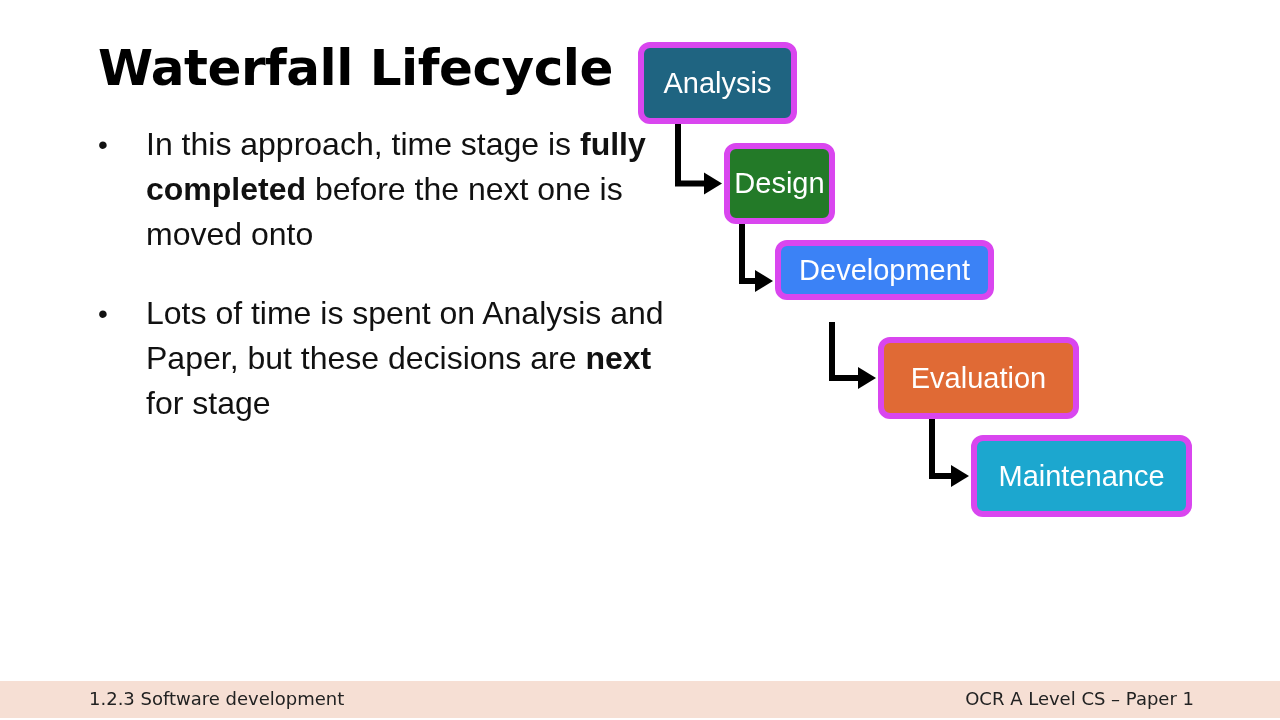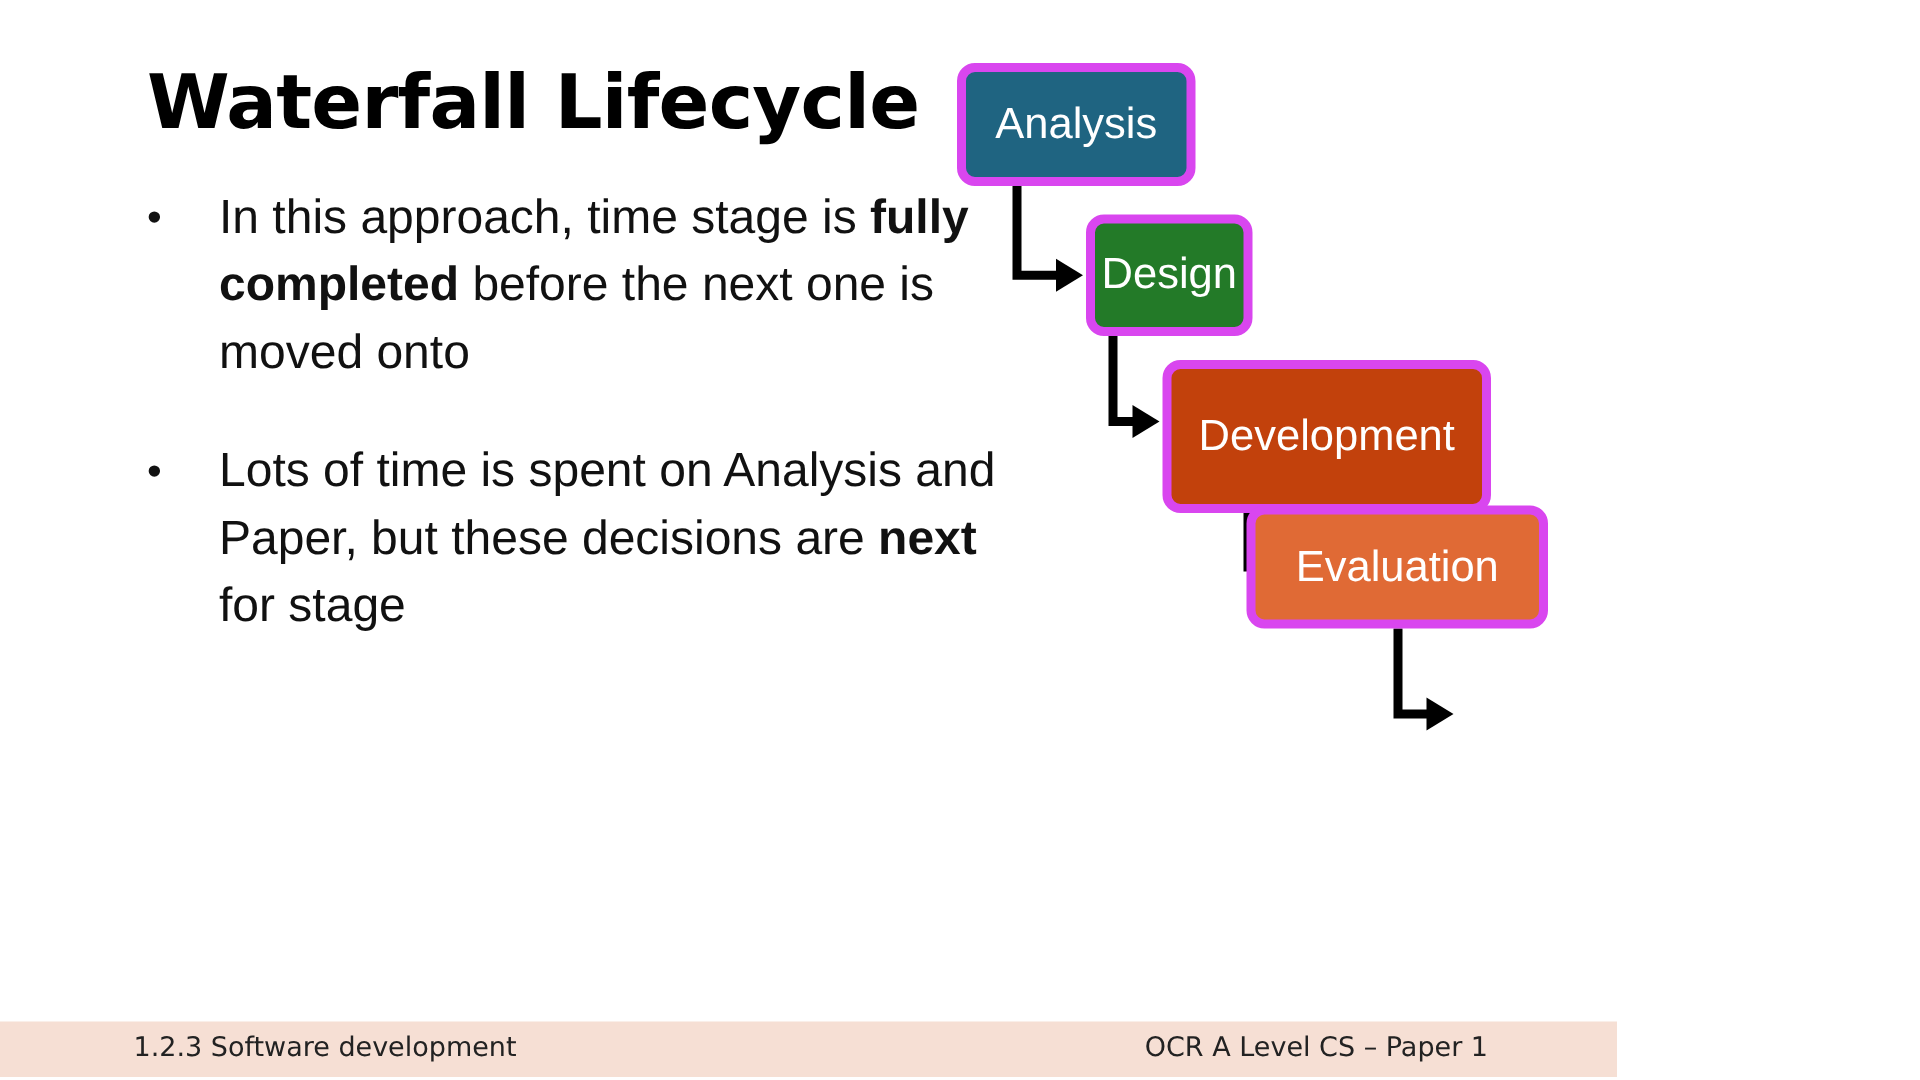--- a/index.html
+++ b/index.html
@@ -26,21 +26,21 @@
     }
     .bullets b { font-weight: bold; }
     .diagram { position: absolute; left: 0; top: 0; width: 1280px; height: 720px; }
     .stage {
       position: absolute; box-sizing: border-box;
       border: 6px solid #d946ef; border-radius: 12px;
       color: #ffffff; display: flex; align-items: center; justify-content: center;
       font-family: "Liberation Sans", sans-serif; font-size: 29px;
     }
     .footer {
-      position: absolute; left: 0; top: 681px; width: 1078px; height: 37px;
+      position: absolute; left: 0; top: 681px; width: 1280px; height: 37px;
       background: #f6dfd4;
       font-family: "DejaVu Sans", sans-serif; font-size: 18px; color: #222;
     }
     .footer .left { position: absolute; left: 89px; top: 7px; }
     .footer .right { position: absolute; right: 86px; top: 7px; text-align: right; }
   </style>
 </head>
 <body>
 
 <h1 class="title" style="color: #000000;">Waterfall Lifecycle</h1>
@@ -71,24 +71,27 @@
       <path d="M858,367 L876,378 L858,389 Z" fill="#000000"></path>
       <path d="M932,419 L932,476 L957,476" fill="none" stroke="#000000" stroke-width="6" stroke-linejoin="miter"></path>
       <path d="M951,465 L969,476 L951,487 Z" fill="#000000"></path>
     </svg>
   <div class="stage" id="stage-0" style="left: 638px; top: 42px; width: 159px; height: 82px; background: rgb(31, 100, 129);">
     <span>Analysis</span>
   </div>
   <div class="stage" id="stage-1" style="left: 724px; top: 143px; width: 111px; height: 81px; background: rgb(35, 122, 40);">
     <span>Design</span>
   </div>
-  <div class="stage" id="stage-2" style="left: 775px; top: 240px; width: 219px; height: 102px; background: #c2410c;">
+  <div class="stage" id="stage-2" style="left: 775px; top: 240px; width: 219px; height: 60px; background: #3b82f6;">
     <span>Development</span>
   </div>
-  <div class="stage" id="stage-3" style="left: 831px; top: 337px; width: 201px; height: 82px; background: rgb(224, 106, 53); text-align: right;">
+  <div class="stage" id="stage-3" style="left: 878px; top: 337px; width: 201px; height: 82px; background: rgb(224, 106, 53); text-align: right;">
     <span>Evaluation</span>
+  </div>
+  <div class="stage" id="stage-4" style="left: 971px; top: 435px; width: 221px; height: 82px; background: rgb(28, 167, 207);">
+    <span>Maintenance</span>
   </div>
 </div>
 
 <div class="footer" style="background: rgb(246, 223, 212);">
   <span class="left">1.2.3 Software development</span>
   <span class="right">OCR A Level CS – Paper 1</span>
 </div>
 
 </body></html>

